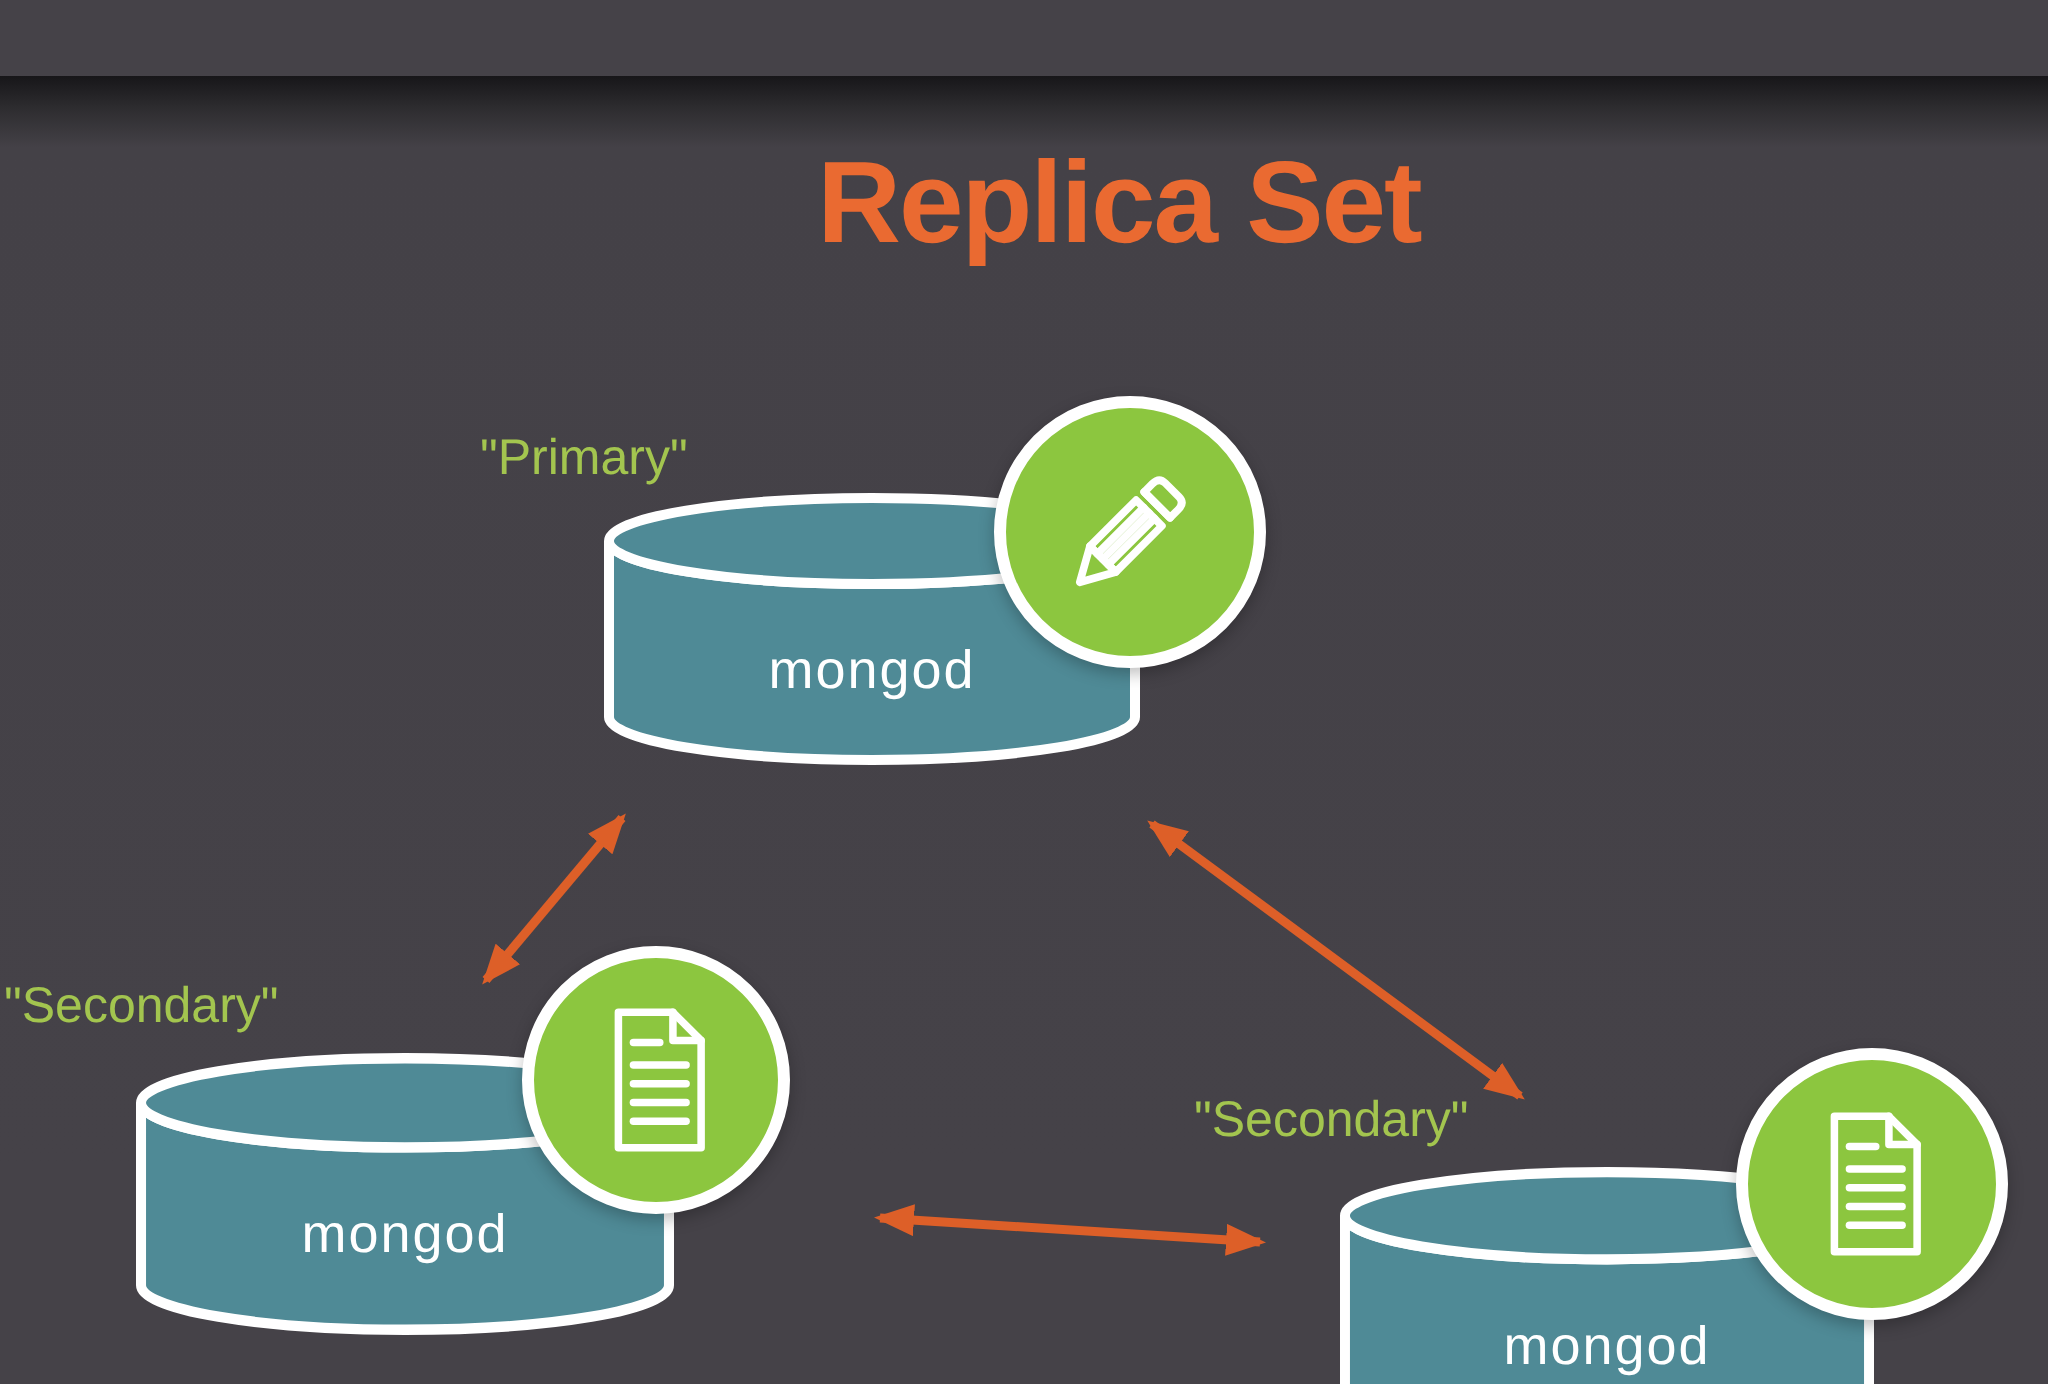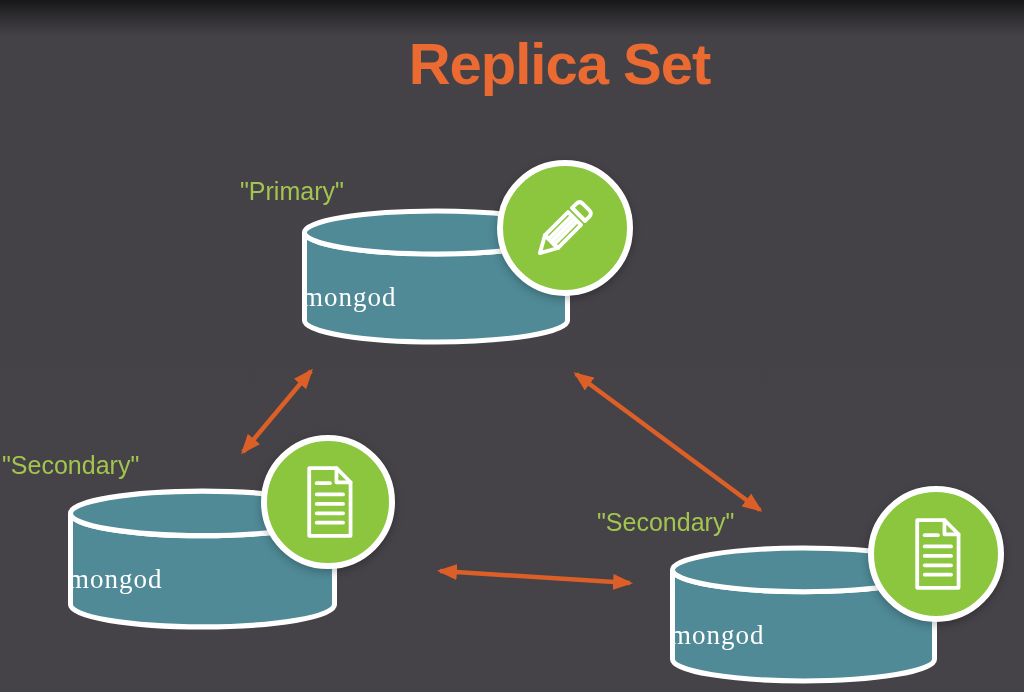--- a/index.html
+++ b/index.html
@@ -4,32 +4,33 @@
 <style>
   html,body{margin:0;padding:0;}
   body{
     width:1024px;height:692px;overflow:hidden;
     font-family:"Liberation Sans", sans-serif;
     background:#454248;
   }
   .stage{
     position:relative;width:1024px;height:550px;
     background:linear-gradient(180deg,#171619 0%,#2e2d30 3%,#444147 6.5%,#454248 100%);
+    margin-top:38px;
   }
   .title{
     position:absolute;left:0;top:30px;width:1119px;
     text-align:center;
     font-size:58px;font-weight:bold;letter-spacing:-1px;
     color:#EA6A31;margin:0;
   }
   .node{position:absolute;}
   .cyl-svg{position:absolute;left:0;top:0;display:block;}
   .cyl-label{
-    position:absolute;left:0;width:100%;
-    color:#fff;font-size:27px;letter-spacing:1px;font-family:Liberation Serif, serif;
+    position:absolute;left:0;width:100%;text-align:center;
+    color:#fff;font-size:27px;letter-spacing:1px;
   }
   .role-label{
     position:absolute;white-space:nowrap;
     color:#A3C54F;font-size:25px;line-height:1.1;
   }
   .badge{
     position:absolute;border-radius:50%;
     background:#8CC63F;border:6px solid #fff;
     box-sizing:border-box;
     box-shadow:0 3px 8px rgba(0,0,0,0.25);

